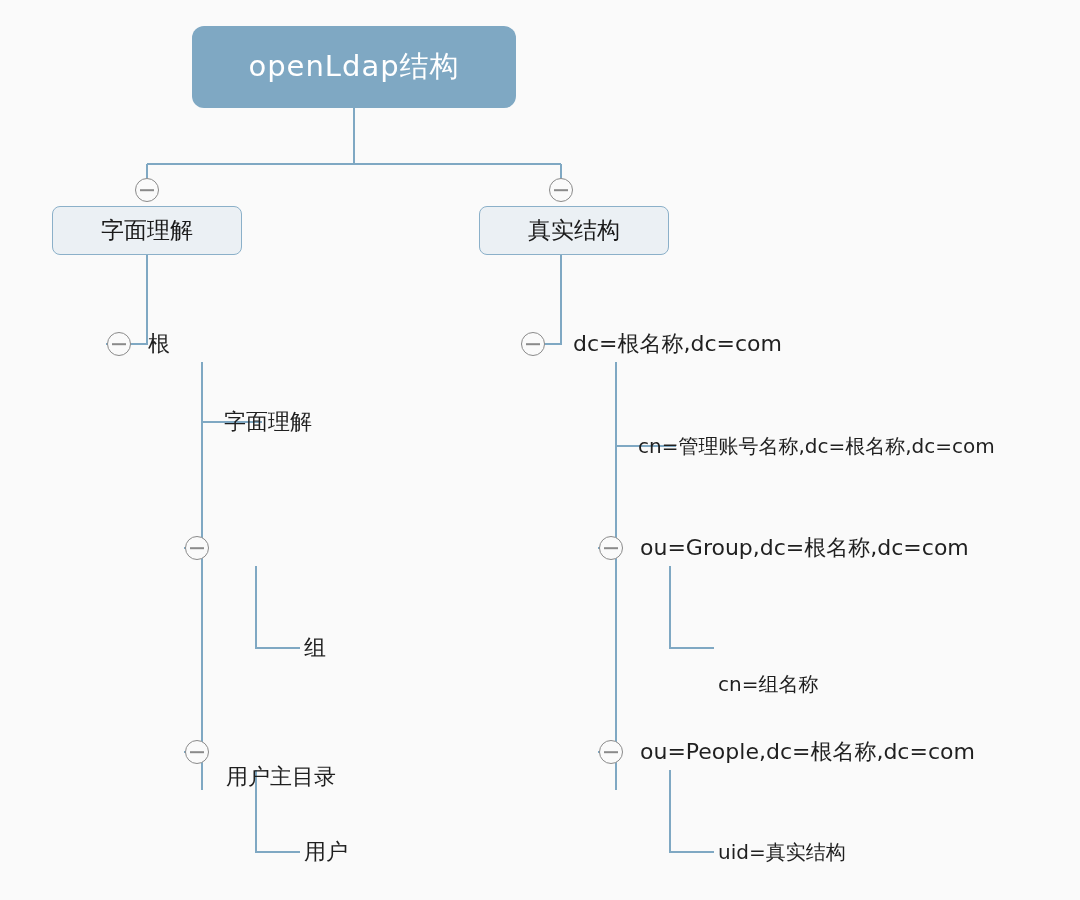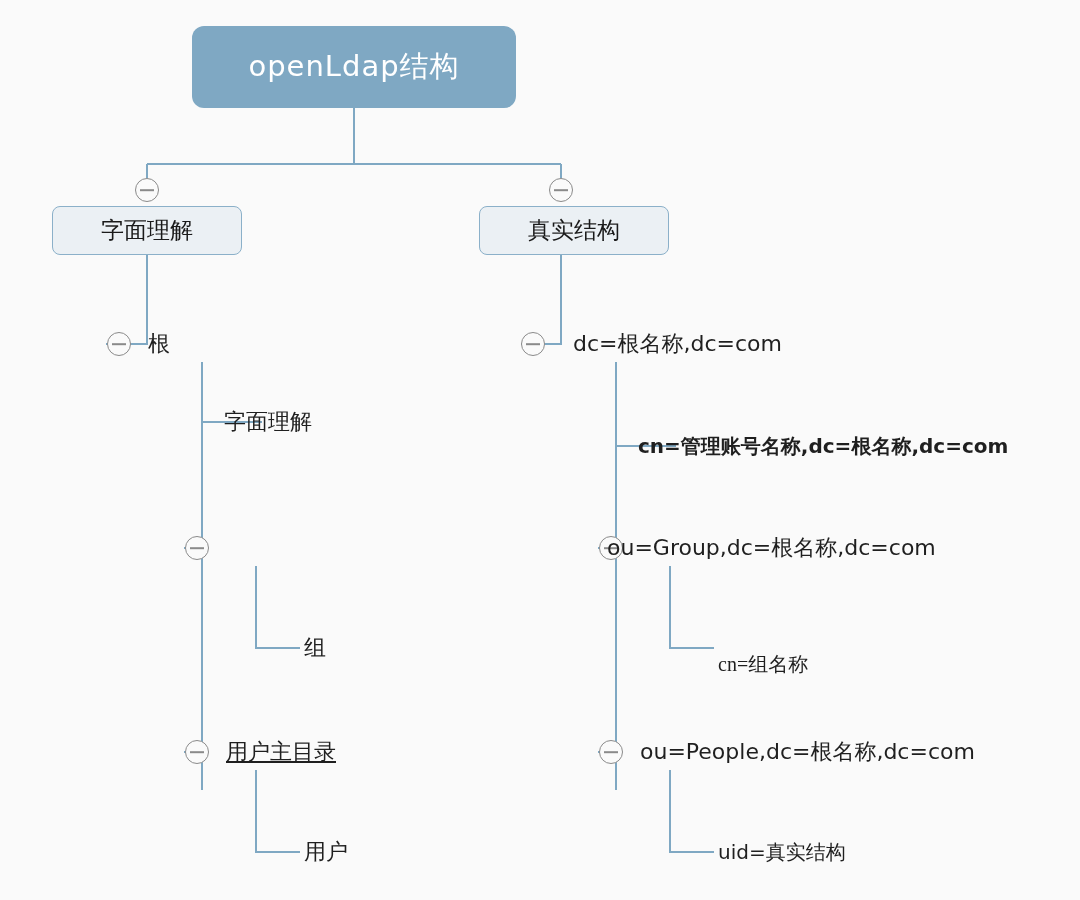--- a/index.html
+++ b/index.html
@@ -163,32 +163,32 @@
   <div class="toggle" style="left:119px; top:344px;"></div>
   <div class="text-node sz-lg" style="left:148px; top:344px;">根</div>
 
   <div class="text-node sz-lg" style="left:224px; top:422px;">字面理解</div>
 
   <div class="toggle" style="left:197px; top:548px;"></div>
 
   <div class="text-node sz-lg" style="left:304px; top:648px;">组</div>
 
   <div class="toggle" style="left:197px; top:752px;"></div>
-  <div class="text-node sz-lg" style="left:226px; top:752px;text-decoration:underline;">用户主目录</div>
+  <div class="text-node sz-lg" style="left:226px; top:777px;">用户主目录</div>
 
   <div class="text-node sz-lg" style="left:304px; top:852px;font-family:Liberation Serif, serif;">用户</div>
 
   <div class="toggle" style="left:533px; top:344px;"></div>
   <div class="text-node sz-lg" style="left:562px; top:344px;margin-left:11px;">dc=根名称,dc=com</div>
 
-  <div class="text-node sz-md" style="left:638px; top:446px;font-weight:bold;">cn=管理账号名称,dc=根名称,dc=com</div>
+  <div class="text-node sz-md" style="left:638px; top:446px;">cn=管理账号名称,dc=根名称,dc=com</div>
 
   <div class="toggle" style="left:611px; top:548px;"></div>
-  <div class="text-node sz-lg" style="left:607px; top:548px;">ou=Group,dc=根名称,dc=com</div>
+  <div class="text-node sz-lg" style="left:640px; top:548px;">ou=Group,dc=根名称,dc=com</div>
 
-  <div class="text-node sz-md" style="left:718px; top:664px;font-family:Liberation Serif, serif;">cn=组名称</div>
+  <div class="text-node sz-md" style="left:718px; top:684px;">cn=组名称</div>
 
   <div class="toggle" style="left:611px; top:752px;"></div>
   <div class="text-node sz-lg" style="left:640px; top:752px;">ou=People,dc=根名称,dc=com</div>
 
   <div class="text-node sz-md" style="left:718px; top:852px;">uid=真实结构</div>
 
 </div>
 
 </body></html>

